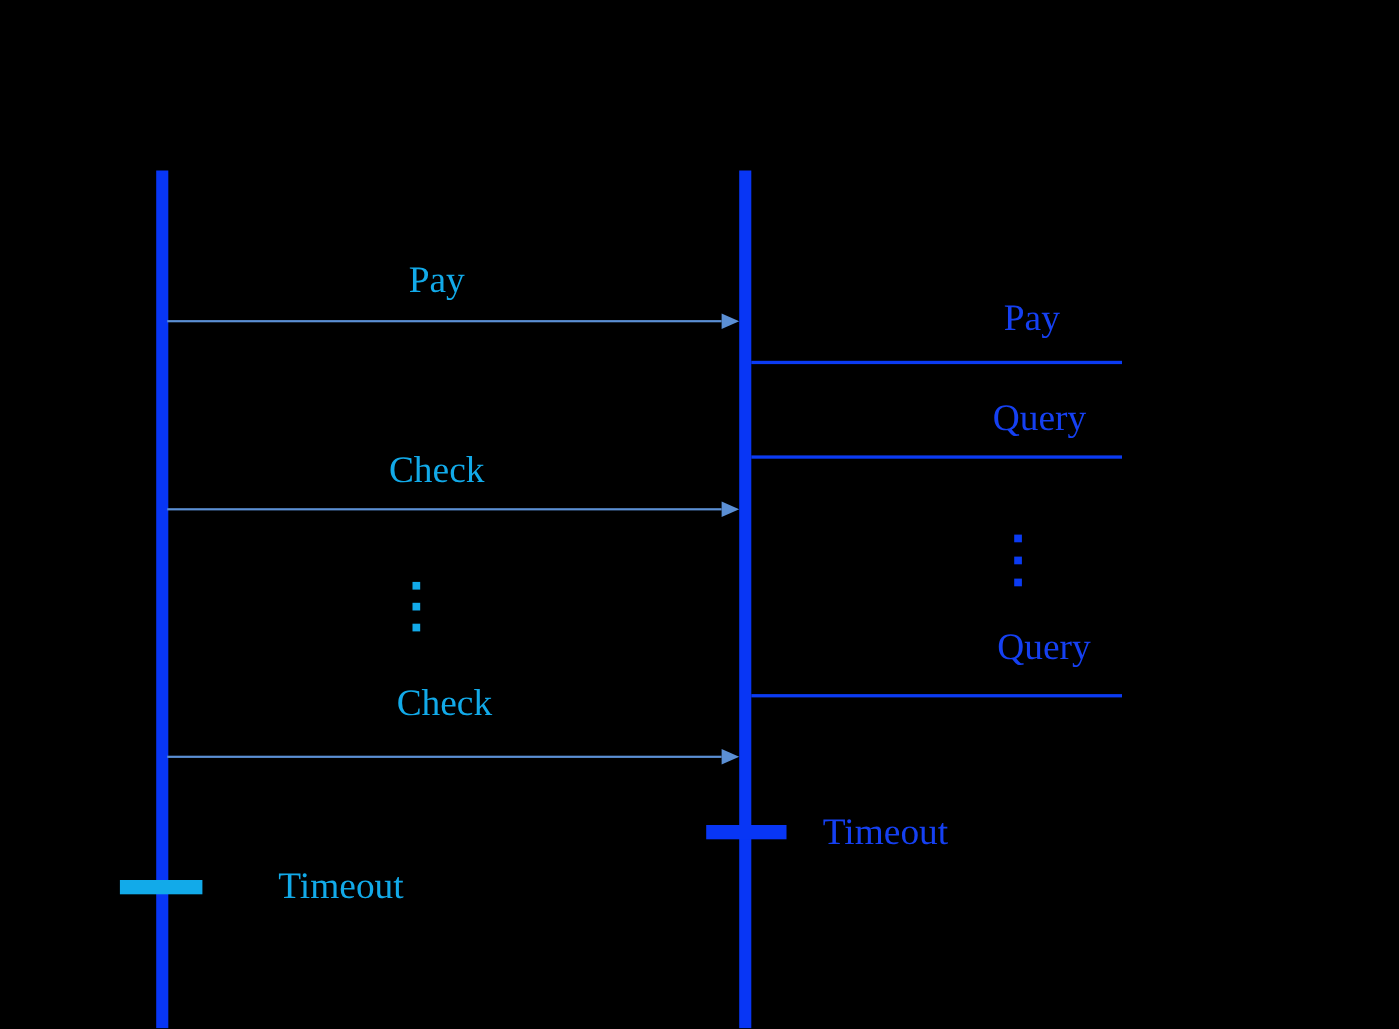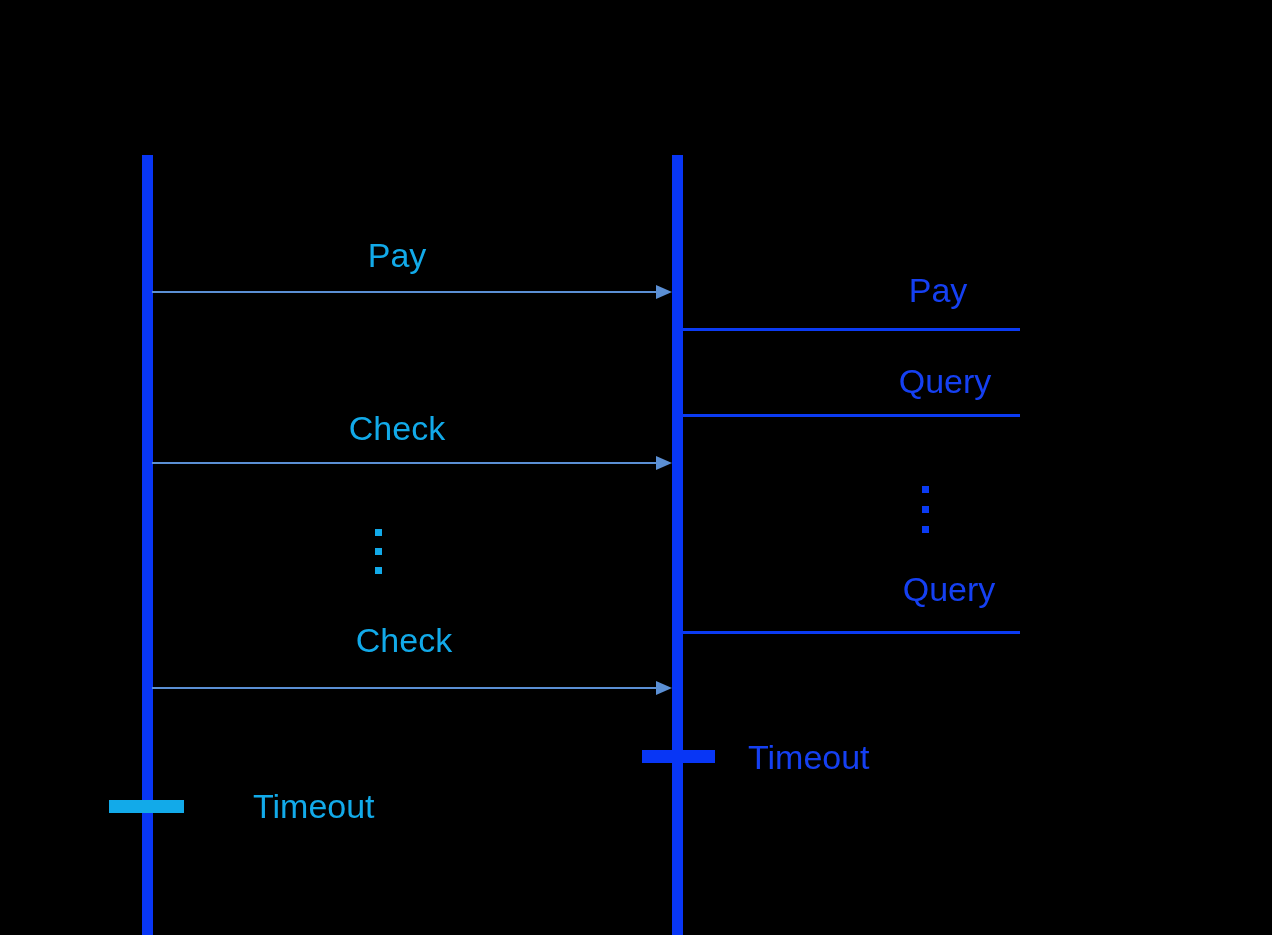--- a/index.html
+++ b/index.html
@@ -1,18 +1,18 @@
 <!DOCTYPE html>
 <html><head>
 <meta charset="utf-8">
 <style>
   html,body{margin:0;padding:0;background:#000;}
   .stage{
     position:relative;width:1020px;height:935px;background:#000000;overflow:hidden;
-    font-family:Liberation Sans, sans-serif;
+    font-family:Liberation Serif, serif;
   }
   .lifeline{position:absolute;top:155px;bottom:0;width:11px;background:#0836f5;}
   .ll-left{left:142px;} .ll-mid{left:672px;} .ll-right{left:1201px;}
 
   .arrow{position:absolute;display:flex;align-items:center;height:14px;}
   .arrow .shaft{flex:1;}
   .arrow .head{width:0;height:0;border-top:7px solid transparent;border-bottom:7px solid transparent;}
   .arrow.steel .shaft{height:2px;background:#5b8fd4;}
   .arrow.steel .head{border-left:16px solid #5b8fd4;}
   .arrow.blue .shaft{height:3px;background:#0b3bf3;}

